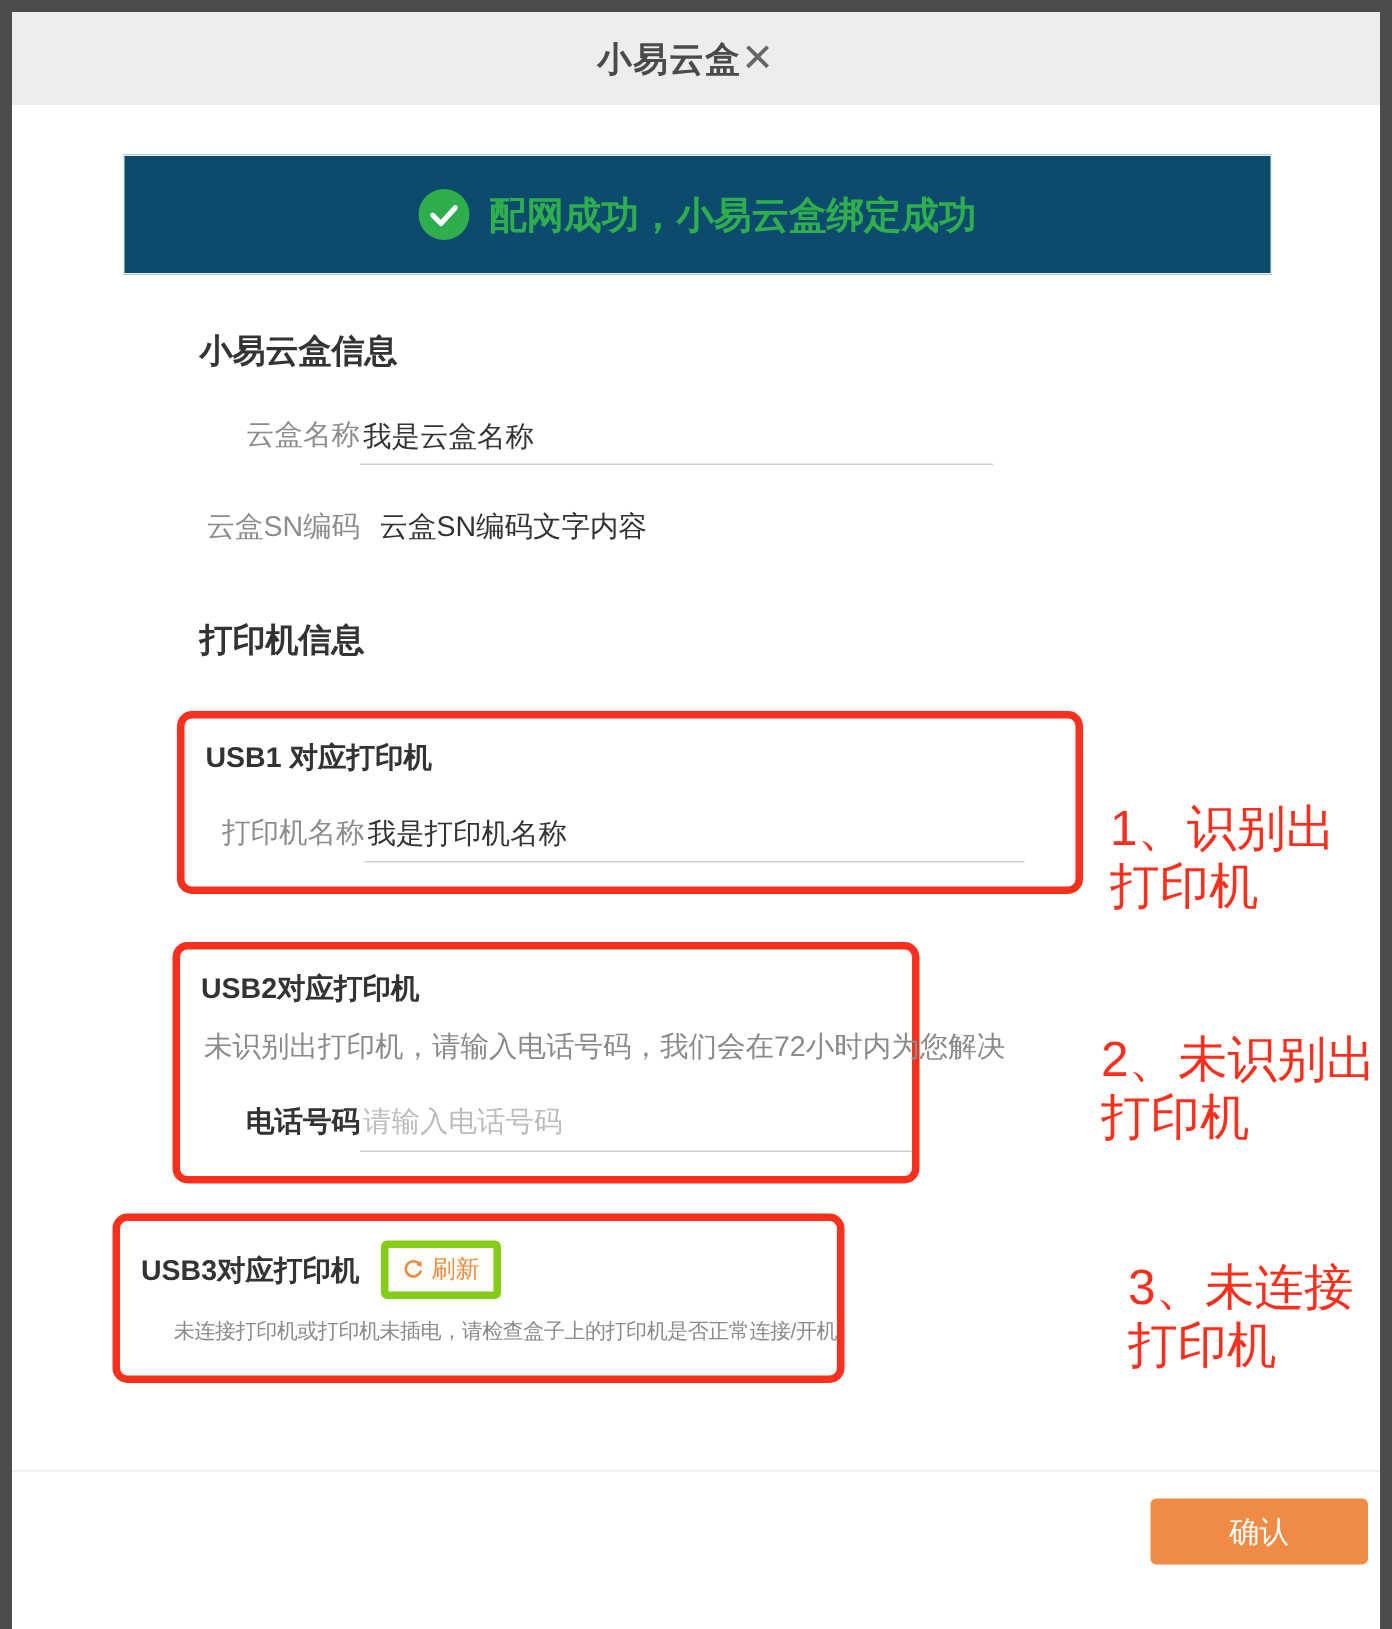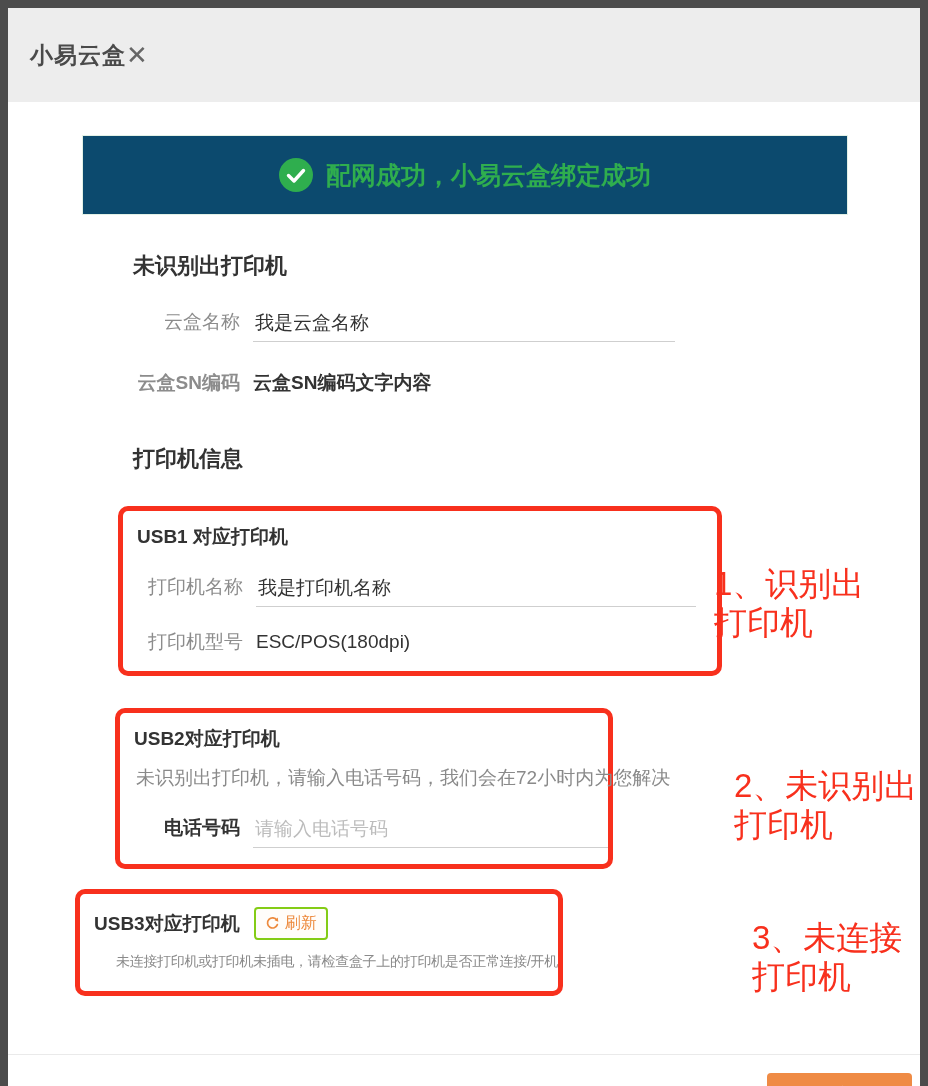--- a/index.html
+++ b/index.html
@@ -11,26 +11,26 @@
     border-left: 8px solid #4c4c4c;
     border-right: 8px solid #4c4c4c;
     border-top: 8px solid #4c4c4c;
     overflow: hidden;
     font-family: "Liberation Sans", "DejaVu Sans", sans-serif;
     color: #333;
   }
 
   
   .titlebar {
-    height: 94px;
+    height: 62px;
     background: #ededed;
     display: flex;
     align-items: center;
-    justify-content: flex-start;
-    padding: 0 26px 0 22px;
+    justify-content: center;
+    padding: 0 26px 0 12px;
   }
   .titlebar .title {
     font-size: 23px;
     font-weight: 600;
     color: #4a4a4a;
     letter-spacing: 1px;
   }
   .close-btn {
     font-size: 26px;
     color: #666;
@@ -67,32 +67,31 @@
     font-weight: bold;
     color: #333;
   }
   .section-heading.printer { margin-top: 48px; }
 
   .field-row {
     display: flex;
     align-items: flex-end;
     margin: 28px 0 0 84px;
   }
-  .field-row.sn { margin-top: 28px; align-items: baseline; font-weight: bold; }
+  .field-row.sn { margin-top: 28px; align-items: baseline; }
   .field-label {
     width: 148px;
     text-align: right;
     font-size: 19px;
     color: #8c8c8c;
     flex: 0 0 auto;
     padding-bottom: 7px;
   }
   .field-row.sn .field-label { padding-bottom: 0; }
   .underfield {
-    margin-left: 13px;
     width: 420px;
     border: none;
     outline: none;
     border-bottom: 1px solid #cfcfcf;
     font-size: 19px;
     color: #333;
     padding: 0 0 7px 2px;
     background: transparent;
     font-family: "Liberation Sans", "DejaVu Sans", sans-serif;
   }
@@ -147,41 +146,41 @@
     padding-bottom: 7px;
   }
   .phone-input { width: 408px; }
   .phone-input::placeholder { color: #bcbcbc; }
 
   .title-row { display: flex; align-items: center; gap: 14px; }
   .refresh-btn {
     display: inline-flex;
     align-items: center;
     gap: 5px;
-    border: 2px solid #84cc16;
+    border: 5px solid #84cc16;
     border-radius: 4px;
     background: #fffdfa;
     color: #ed8a3d;
     font-size: 16px;
     padding: 4px 9px;
     cursor: pointer;
     font-family: "Liberation Sans", "DejaVu Sans", sans-serif;
   }
   .refresh-icon { width: 15px; height: 15px; }
 
   
   .annotation {
     position: absolute;
     color: #f8301d;
     font-size: 33px;
     line-height: 39px;
     white-space: nowrap;
     pointer-events: none;
   }
-  .annotation.a1 { left: 706px; top: 58px; }
+  .annotation.a1 { left: 732px; top: 58px; }
   .annotation.a2 { left: 726px; top: 58px; }
   .annotation.a3 { left: 744px; top: 29px; }
 
   
   .footer-divider {
     margin-top: 58px;
     border: none;
     border-top: 1px solid #eaeaea;
   }
   .confirm-btn {
@@ -207,44 +206,40 @@
 </div>
 
 <div class="banner">
   <svg class="check-icon" viewBox="0 0 34 34">
     <circle cx="17" cy="17" r="17" fill="#2fae4e"></circle>
     <polyline points="9.5,17.5 15,23 24.5,12.5" fill="none" stroke="#ffffff" stroke-width="3.4" stroke-linecap="round" stroke-linejoin="round"></polyline>
   </svg>
   <span class="banner-text">配网成功，小易云盒绑定成功</span>
 </div>
 
-<div class="section-heading">未识别出打印机</div>
+<div class="section-heading">小易云盒信息</div>
 
 <div class="field-row">
   <span class="field-label">云盒名称</span>
   <input class="underfield" type="text" value="我是云盒名称" style="">
 </div>
 
 <div class="field-row sn">
   <span class="field-label">云盒SN编码</span>
   <span class="static-value">云盒SN编码文字内容</span>
 </div>
 
 <div class="section-heading printer">打印机信息</div>
 
 <div class="pbox-row">
   <div class="pbox usb1">
     <div class="pbox-title">USB1 对应打印机</div>
     <div class="pbox-field">
       <span class="field-label">打印机名称</span>
       <input class="underfield" type="text" value="我是打印机名称" style="">
-    </div>
-    <div class="pbox-field model">
-      <span class="field-label">打印机型号</span>
-      <span class="static-value">ESC/POS(180dpi)</span>
     </div>
   </div>
   <div class="annotation a1">
     <div>1、识别出</div>
     <div>打印机</div>
   </div>
 </div>
 
 <div class="pbox-row">
   <div class="pbox usb2">

